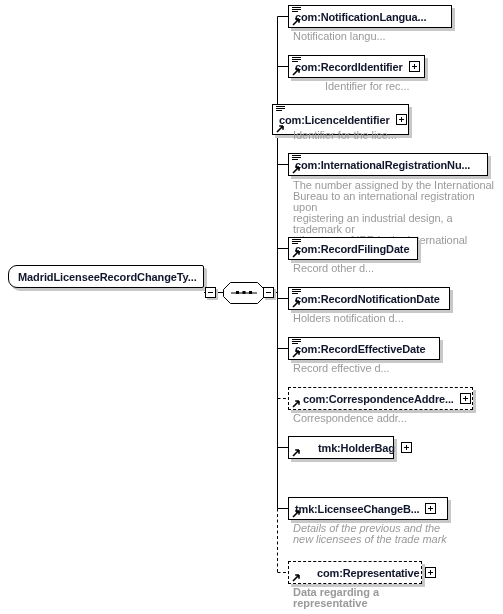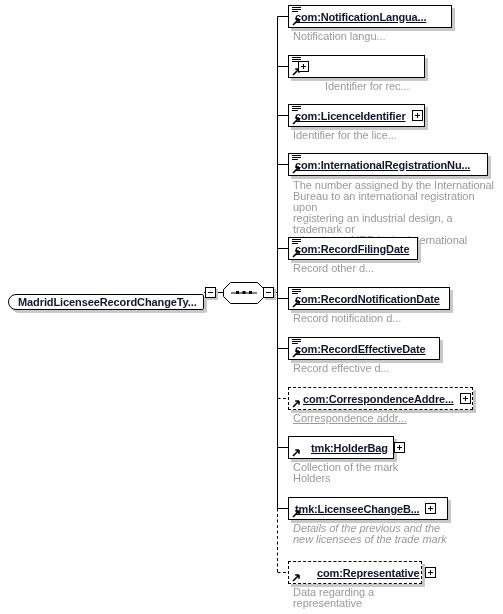--- a/index.html
+++ b/index.html
@@ -57,21 +57,20 @@
   .elem {
     position: absolute;
     box-sizing: border-box;
     background: #ffffff;
     border: 1px solid #000000;
     box-shadow: 3px 3px 0 0 #c8c8c8;
     display: flex;
     align-items: center;
     white-space: nowrap;
     padding-left: 3px;
-    text-decoration: underline;
   }
   .elem.optional {
     border: 1px dashed #000000;
   }
   .elem .node-label {
     font-size: 11px;
     font-weight: bold;
     color: #10162b;
     letter-spacing: -0.15px;
     margin-left: 3px;
@@ -193,21 +192,21 @@
     <line x1="277.5" y1="298.5" x2="288" y2="298.5" stroke="#000" stroke-width="1"></line>
     <line x1="277.5" y1="348.5" x2="288" y2="348.5" stroke="#000" stroke-width="1"></line>
 
     <line x1="277.5" y1="398.5" x2="288" y2="398.5" stroke="#000" stroke-width="1" stroke-dasharray="3,2.5"></line>
     <line x1="277.5" y1="447.5" x2="288" y2="447.5" stroke="#000" stroke-width="1"></line>
     <line x1="277.5" y1="508.5" x2="288" y2="508.5" stroke="#000" stroke-width="1"></line>
 
     <line x1="277.5" y1="572.5" x2="288" y2="572.5" stroke="#000" stroke-width="1" stroke-dasharray="3,2.5"></line>
   </svg>
 
-  <div class="root-node" style="left:8px; top:294px; width:196px; height:16px;">
+  <div class="root-node" style="left:8px; top:265px; width:196px; height:23px;">
     <span class="node-label">MadridLicenseeRecordChangeTy...</span>
   </div>
 
   <div class="toggle-std" style="left:205px; top:287px;"></div>
 
   <div class="compositor" style="left:223px; top:282px;">
     <svg class="oct" width="42" height="22" viewBox="0 0 42 22">
       <polygon points="7.5,0.5 34.5,0.5 41.5,7.5 41.5,14.5 34.5,21.5 7.5,21.5 0.5,14.5 0.5,7.5" fill="#ffffff" stroke="#000000" stroke-width="1"></polygon>
       <line x1="8" y1="11" x2="34" y2="11" stroke="#000" stroke-width="1"></line>
       <rect x="13" y="9" width="3" height="3" fill="#000"></rect>
@@ -237,25 +236,26 @@
     <span class="seq-icon">
       <i></i>
         <i></i>
         <i></i>
     </span>
     <span class="arrow-icon">
       <svg width="9" height="9" viewBox="0 0 9 9">
         <path d="M1 8 L7 2 M7 2 L3.2 2 M7 2 L7 5.8" stroke="#000" stroke-width="1.6" fill="none"></path>
       </svg>
     </span>
+    <span class="node-label">com:RecordIdentifier</span>
     <span class="toggle"></span>
   </div>
   <div class="doc" style="left:293px; top:81px; width:200px;padding-left:32px;">Identifier for rec...</div>
 
-  <div class="elem" style="left:288px; top:104px; width:137px; height:23px;">
+  <div class="elem" style="left:272px; top:104px; width:137px; height:31px;">
     <span class="seq-icon">
       <i></i>
         <i></i>
         <i></i>
     </span>
     <span class="arrow-icon">
       <svg width="9" height="9" viewBox="0 0 9 9">
         <path d="M1 8 L7 2 M7 2 L3.2 2 M7 2 L7 5.8" stroke="#000" stroke-width="1.6" fill="none"></path>
       </svg>
     </span>
@@ -303,21 +303,21 @@
         <i></i>
         <i></i>
     </span>
     <span class="arrow-icon">
       <svg width="9" height="9" viewBox="0 0 9 9">
         <path d="M1 8 L7 2 M7 2 L3.2 2 M7 2 L7 5.8" stroke="#000" stroke-width="1.6" fill="none"></path>
       </svg>
     </span>
     <span class="node-label">com:RecordNotificationDate</span>
   </div>
-  <div class="doc" style="left:293px; top:313px; width:200px;">Record notification d...</div>
+  <div class="doc" style="left:293px; top:313px; width:200px;">Holders notification d...</div>
 
   <div class="elem" style="left:288px; top:337px; width:152px; height:23px;">
     <span class="seq-icon">
       <i></i>
         <i></i>
         <i></i>
     </span>
     <span class="arrow-icon">
       <svg width="9" height="9" viewBox="0 0 9 9">
         <path d="M1 8 L7 2 M7 2 L3.2 2 M7 2 L7 5.8" stroke="#000" stroke-width="1.6" fill="none"></path>
@@ -329,33 +329,31 @@
 
   <div class="elem optional" style="left:288px; top:387px; width:185px; height:23px;">
     <span class="arrow-icon">
       <svg width="9" height="9" viewBox="0 0 9 9">
         <path d="M1 8 L7 2 M7 2 L3.2 2 M7 2 L7 5.8" stroke="#000" stroke-width="1.6" fill="none"></path>
       </svg>
     </span>
     <span class="node-label" style="margin-left:11px;">com:CorrespondenceAddre...</span>
     <span class="toggle"></span>
   </div>
-  <div class="doc" style="left:293px; top:413px; width:200px;text-decoration:underline;">Correspondence addr...</div>
+  <div class="doc" style="left:293px; top:413px; width:200px;">Correspondence addr...</div>
 
   <div class="elem" style="left:288px; top:436px; width:106px; height:23px;">
     <span class="arrow-icon">
       <svg width="9" height="9" viewBox="0 0 9 9">
         <path d="M1 8 L7 2 M7 2 L3.2 2 M7 2 L7 5.8" stroke="#000" stroke-width="1.6" fill="none"></path>
       </svg>
     </span>
-    <span class="node-label" style="margin-left:19px;">tmk:HolderBag</span>
-    <span class="toggle"></span>
-  </div>
-  <div class="doc" style="left:293px; top:462px; width:200px;">Collection of the mark
-Holders</div>
+    <span class="node-label" style="margin-left:26px;">tmk:HolderBag</span>
+    <span class="toggle"></span>
+  </div>
 
   <div class="elem" style="left:288px; top:497px; width:160px; height:23px;">
     <span class="arrow-icon">
       <svg width="9" height="9" viewBox="0 0 9 9">
         <path d="M1 8 L7 2 M7 2 L3.2 2 M7 2 L7 5.8" stroke="#000" stroke-width="1.6" fill="none"></path>
       </svg>
     </span>
     <span class="node-label" style="">tmk:LicenseeChangeB...</span>
     <span class="toggle"></span>
   </div>
@@ -364,16 +362,16 @@
 
   <div class="elem optional" style="left:288px; top:561px; width:134px; height:23px;">
     <span class="arrow-icon">
       <svg width="9" height="9" viewBox="0 0 9 9">
         <path d="M1 8 L7 2 M7 2 L3.2 2 M7 2 L7 5.8" stroke="#000" stroke-width="1.6" fill="none"></path>
       </svg>
     </span>
     <span class="node-label" style="margin-left:25px;">com:Representative</span>
     <span class="toggle"></span>
   </div>
-  <div class="doc" style="left:293px; top:587px; width:200px;">Data regarding a
+  <div class="doc" style="left:293px; top:587px; width:200px;font-weight:bold;">Data regarding a
 representative</div>
 
 </div>
 
 </body></html>

